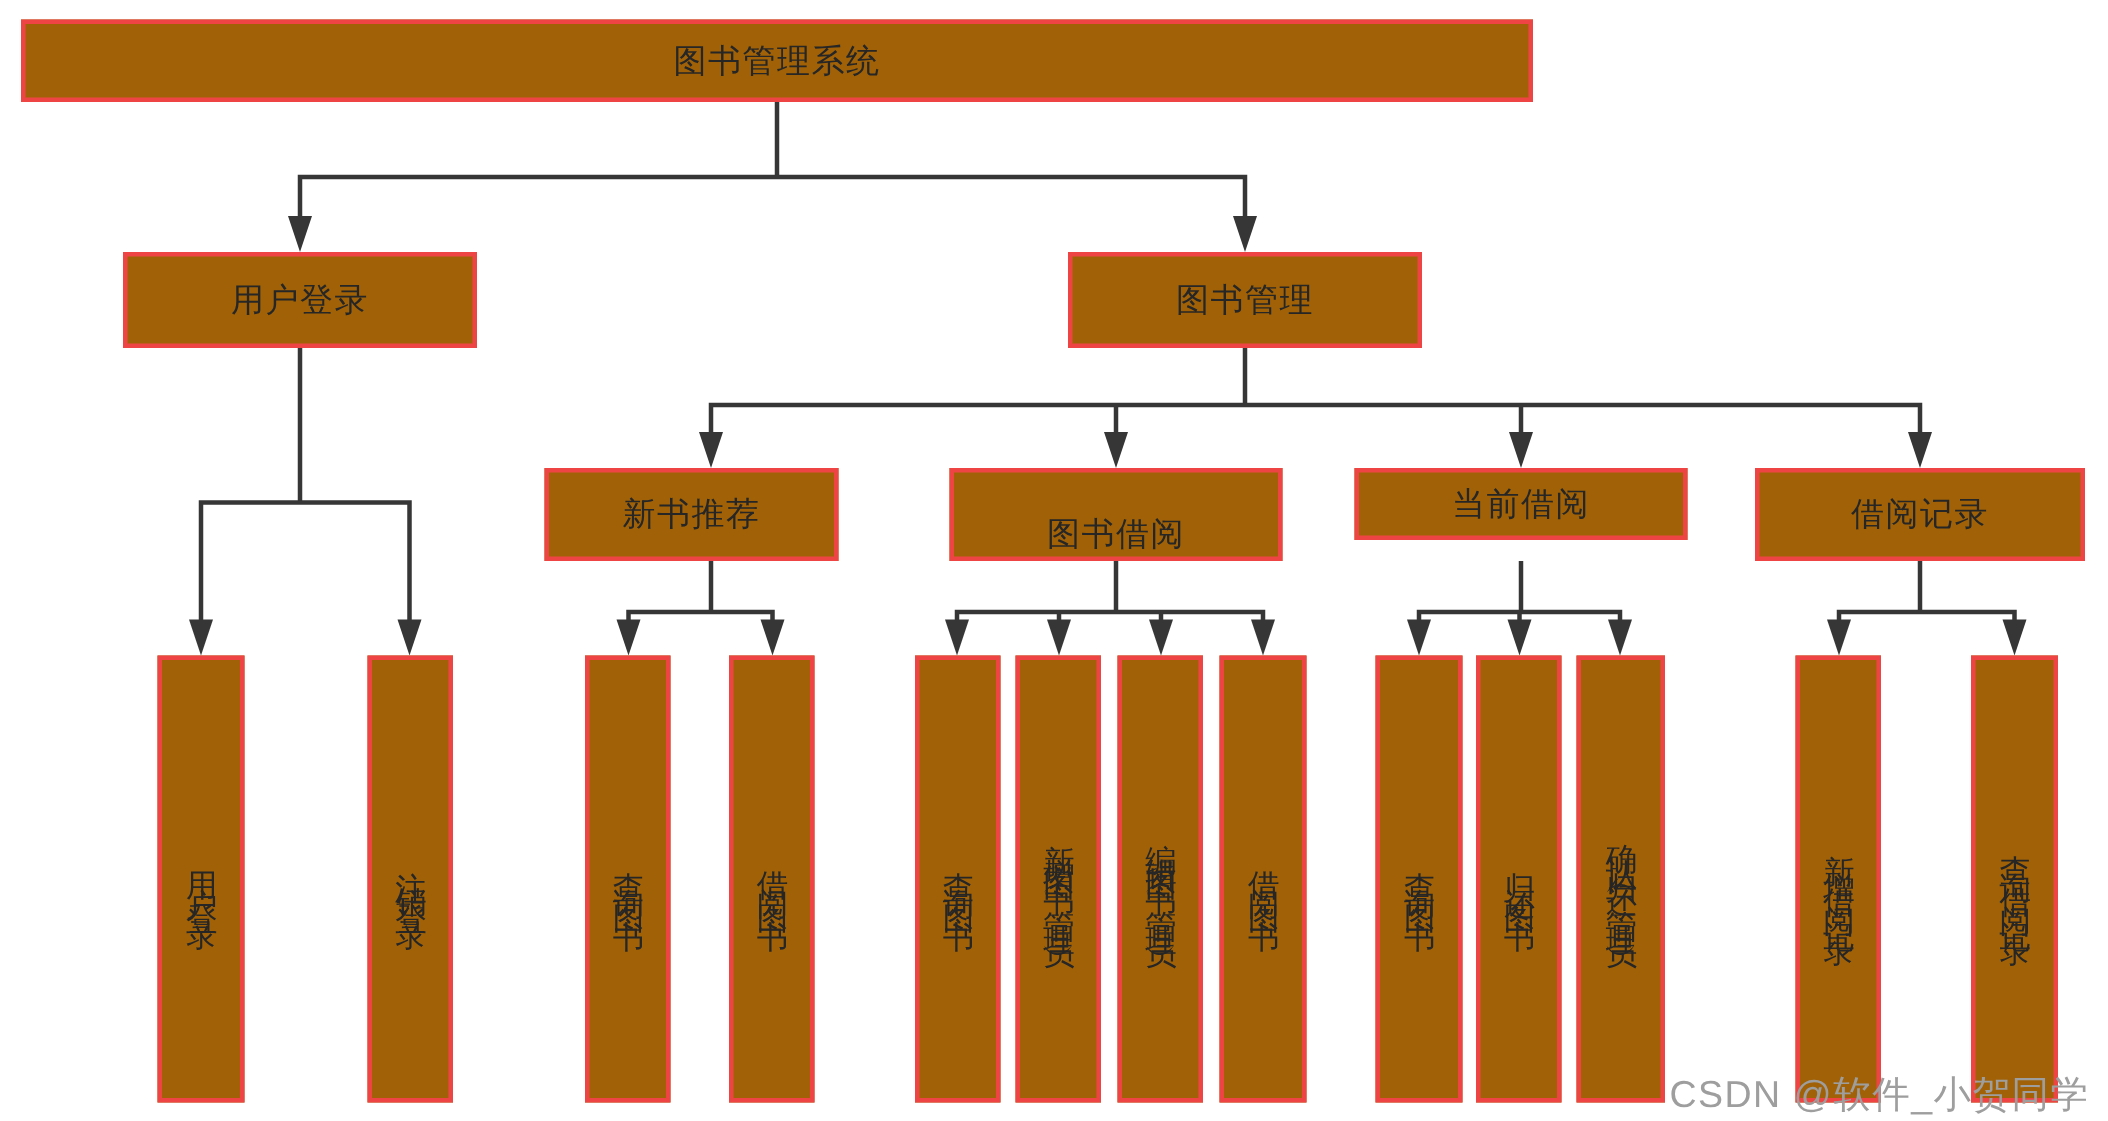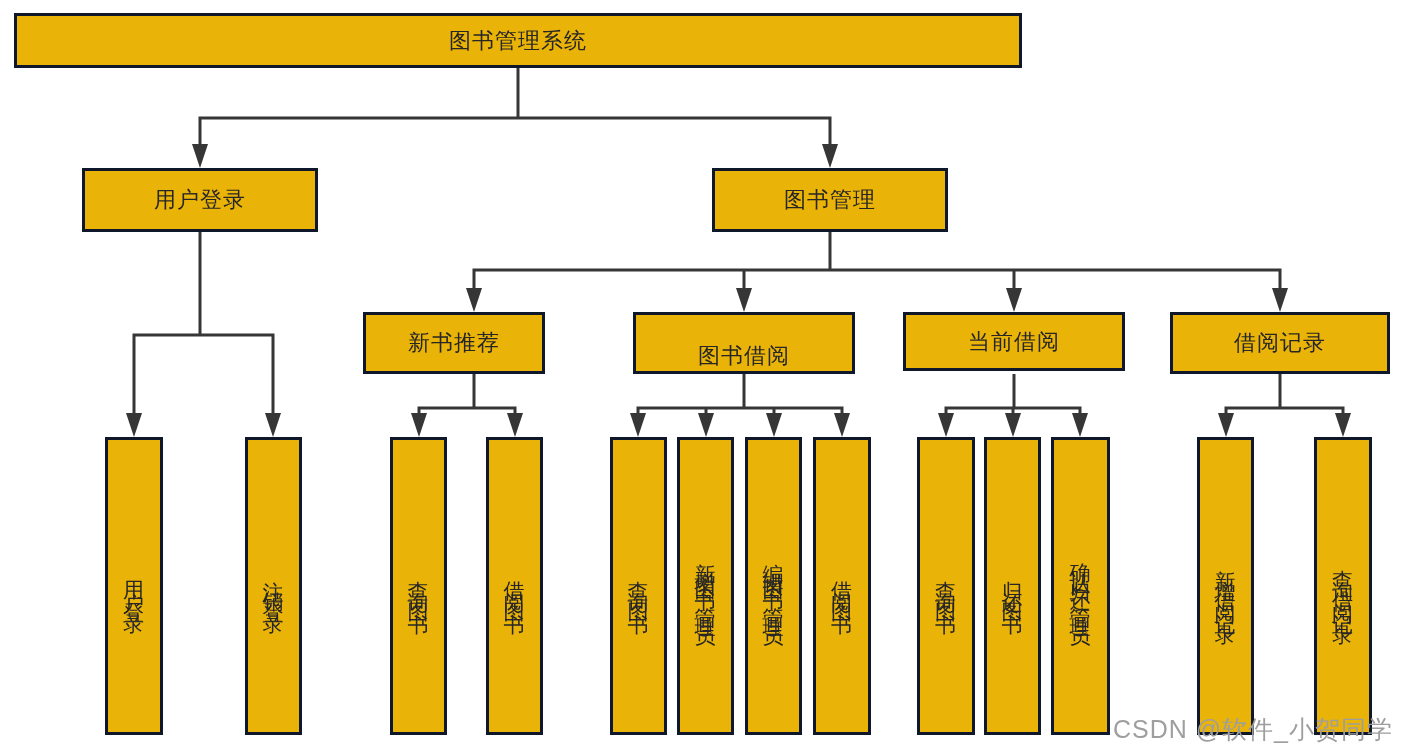--- a/index.html
+++ b/index.html
@@ -14,22 +14,22 @@
   }
   .wires {
     position: absolute;
     left: 0; top: 0;
     width: 1405px; height: 747px;
     pointer-events: none;
   }
   .node {
     position: absolute;
     box-sizing: border-box;
-    border: 3px solid #0f172a;
-    background: #eab308;
+    border: 3px solid #ef4444;
+    background: #a16207;
     display: flex;
     align-items: center;
     justify-content: center;
   }
   .hlabel {
     font-size: 22px;
     letter-spacing: 1px;
     white-space: nowrap;
   }
   .vlabel {
@@ -121,27 +121,27 @@
     <span class="hlabel">图书管理系统</span>
   </div>
 
   <div class="node" style="left:82px; top:168px; width:236px; height:64px;">
     <span class="hlabel">用户登录</span>
   </div>
   <div class="node" style="left:712px; top:168px; width:236px; height:64px;">
     <span class="hlabel">图书管理</span>
   </div>
 
-  <div class="node" style="left:363px; top:312px; width:182px; height:62px;justify-content:center;">
+  <div class="node" style="left:363px; top:312px; width:196px; height:62px;justify-content:center;">
     <span class="hlabel">新书推荐</span>
   </div>
   <div class="node" style="left:633px; top:312px; width:222px; height:62px;align-items:flex-end;">
     <span class="hlabel">图书借阅</span>
   </div>
-  <div class="node" style="left:903px; top:312px; width:222px; height:59px;">
+  <div class="node" style="left:903px; top:312px; width:222px; height:48px;">
     <span class="hlabel">当前借阅</span>
   </div>
   <div class="node" style="left:1170px; top:312px; width:220px; height:62px;">
     <span class="hlabel">借阅记录</span>
   </div>
 
   <div class="node" style="left:105px; top:437px; width:58px; height:298px;">
     <span class="vlabel">用户登录</span>
   </div>
   <div class="node" style="left:245px; top:437px; width:57px; height:298px;">

